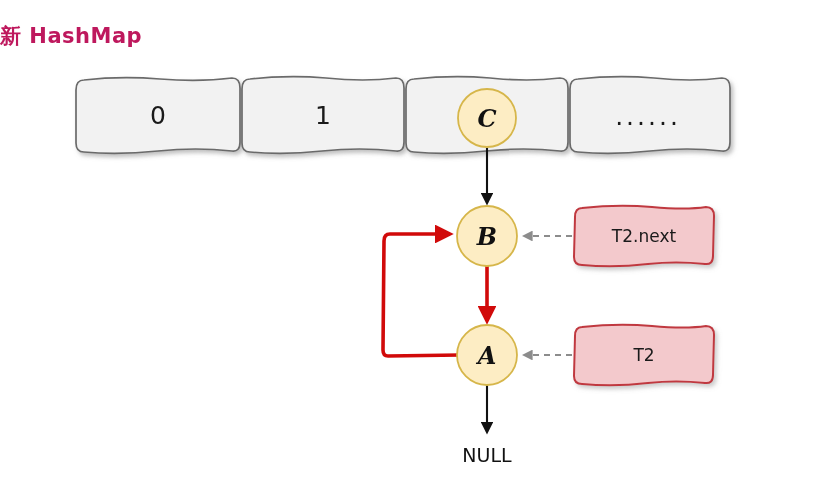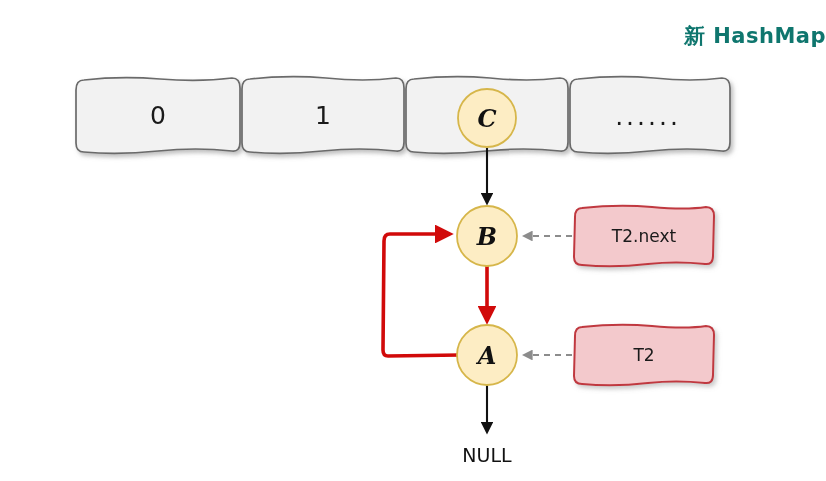--- a/index.html
+++ b/index.html
@@ -22,24 +22,24 @@
     top: 0;
     left: 0;
     width: 826px;
     height: 481px;
   }
   .diagram-title {
     position: absolute;
     left: 0;
     top: 22px;
     width: 826px;
-    text-align: right;
+    text-align: left;
     font-size: 21px;
     font-weight: bold;
-    color: #0f766e;
+    color: #be185d;
     letter-spacing: 0.5px;
     font-family: "DejaVu Sans", "Liberation Sans", sans-serif;
   }
   .bucket-label {
     font-family: "DejaVu Sans", "Liberation Sans", sans-serif;
     font-size: 25px;
     fill: #1a1a1a;
     font-weight: 500;
   }
   .node-label {

